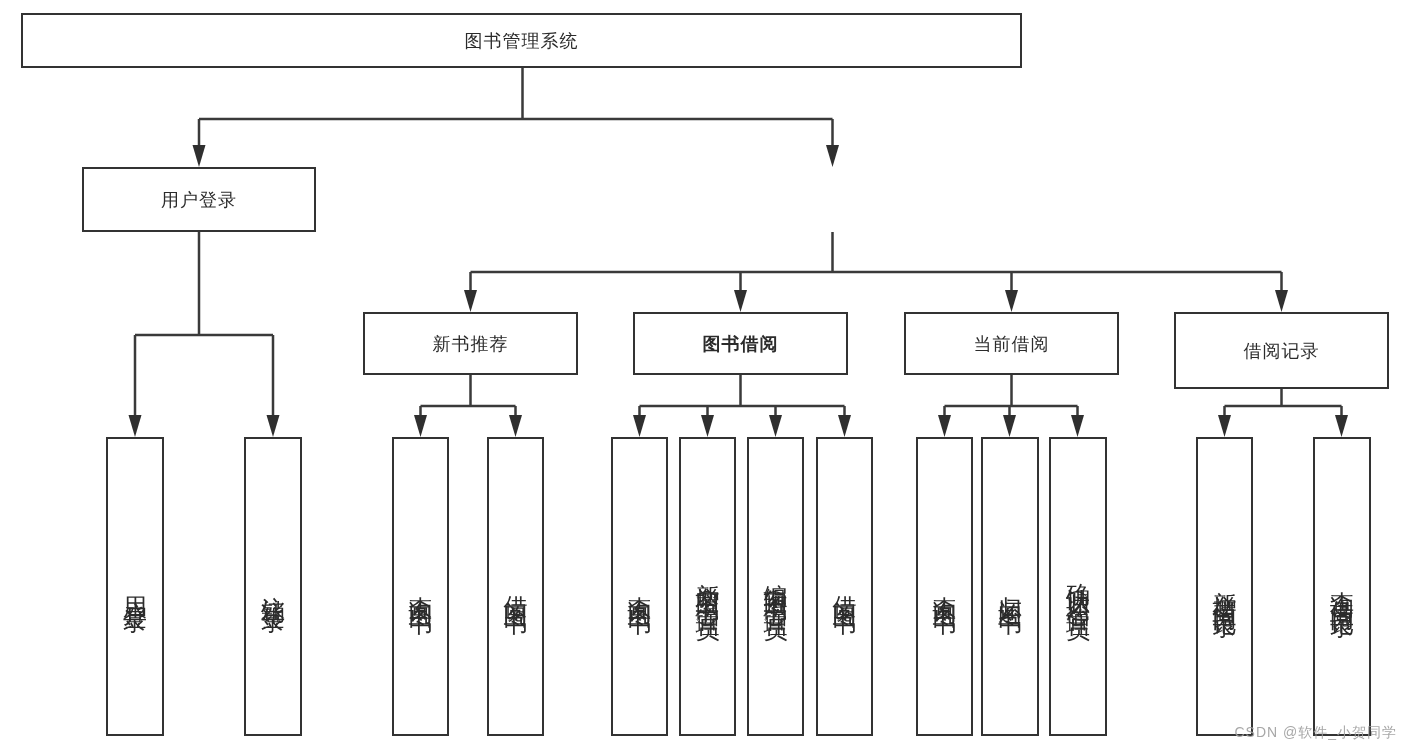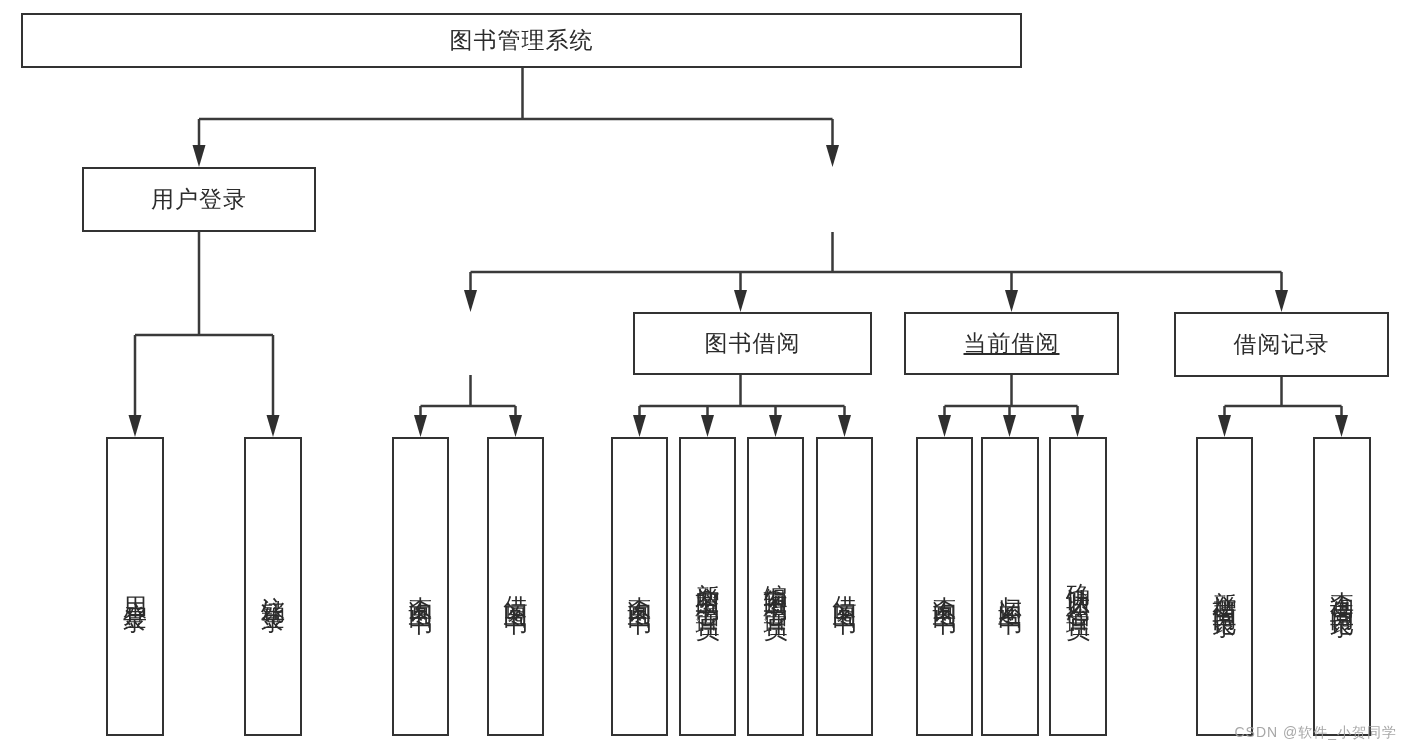--- a/index.html
+++ b/index.html
@@ -13,21 +13,21 @@
     font-family:"Liberation Sans","DejaVu Sans",sans-serif;
     color:var(--text);
   }
   #connector-svg{position:absolute;left:0;top:0;width:1405px;height:747px;}
   .node{
     position:absolute; box-sizing:border-box;
     border:2.5px solid var(--border); background:#fff;
     display:flex; align-items:center; justify-content:center;
     text-align:center;
   }
-  .hbox{font-size:23px; letter-spacing:1px;}
+  .hbox{font-size:18px; letter-spacing:1px;}
   .vbox{
     font-size:24px;
     writing-mode:vertical-rl; text-orientation:mixed;
     letter-spacing:5px; line-height:1.0;
   }
   #watermark{
     position:absolute; right:8px; bottom:5px;
     font-size:14px; letter-spacing:1px;
     color:var(--watermark); opacity:.92; white-space:nowrap;
   }
@@ -74,23 +74,24 @@
       <polygon points="1071,415 1084,415 1077.5,437"></polygon>
       <polygon points="1218,415 1231,415 1224.5,437"></polygon>
       <polygon points="1335,415 1348,415 1341.5,437"></polygon>
     </g>
   </svg>
 
   <div class="node hbox" style="left:21px;top:13px;width:1001px;height:55px;">图书管理系统</div>
 
   <div class="node hbox" style="left:82px;top:167px;width:234px;height:65px;">用户登录</div>
 
-  <div class="node hbox" style="left:633px;top:312px;width:239px;height:63px;">图书借阅</div>
-  <div class="node hbox" style="left:904px;top:312px;width:215px;height:63px;text-decoration:underline;">当前借阅</div>
-  <div class="node hbox" style="left:1174px;top:312px;width:215px;height:65px;">借阅记录</div>
+  <div class="node hbox" style="left:363px;top:312px;width:215px;height:63px;">新书推荐</div>
+  <div class="node hbox" style="left:633px;top:312px;width:215px;height:63px;font-weight:bold;">图书借阅</div>
+  <div class="node hbox" style="left:904px;top:312px;width:215px;height:63px;">当前借阅</div>
+  <div class="node hbox" style="left:1174px;top:312px;width:215px;height:77px;">借阅记录</div>
 
   <div class="node vbox" style="left:106px;top:437px;width:58px;height:299px;">用户登录</div>
   <div class="node vbox" style="left:244px;top:437px;width:58px;height:299px;">注销登录</div>
 
   <div class="node vbox" style="left:392px;top:437px;width:57px;height:299px;">查询图书</div>
   <div class="node vbox" style="left:487px;top:437px;width:57px;height:299px;">借阅图书</div>
 
   <div class="node vbox" style="left:611px;top:437px;width:57px;height:299px;">查询图书</div>
   <div class="node vbox" style="left:679px;top:437px;width:57px;height:299px;">新增图书（管理员）</div>
   <div class="node vbox" style="left:747px;top:437px;width:57px;height:299px;">编辑图书（管理员）</div>

